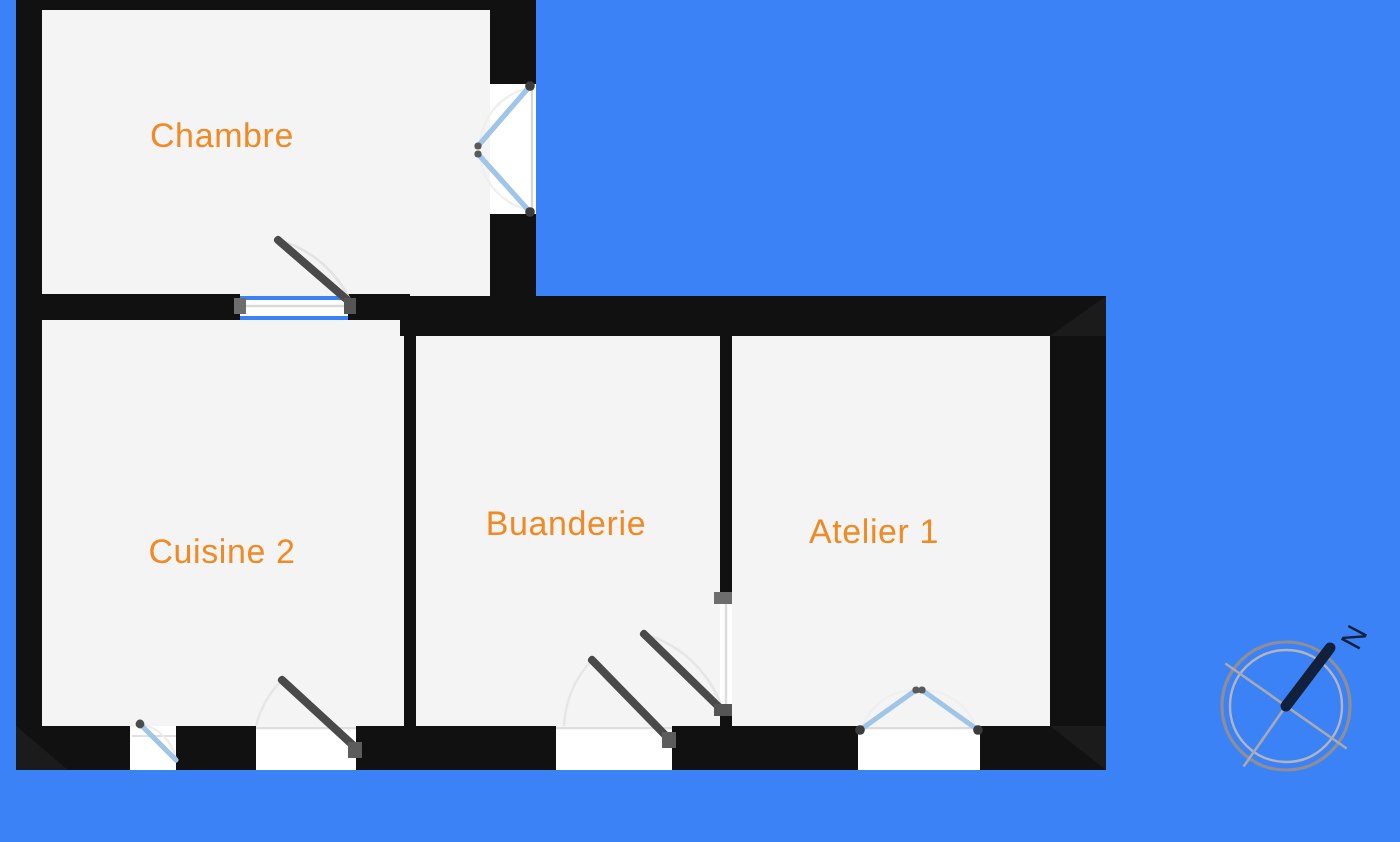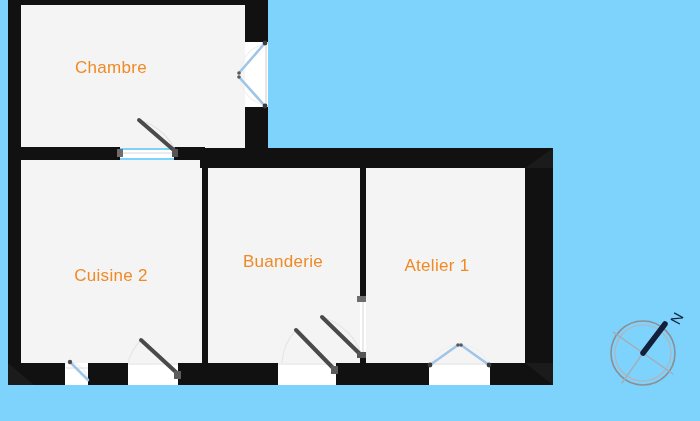--- a/index.html
+++ b/index.html
@@ -10,21 +10,21 @@
   body {
     width: 700px;
     height: 421px;
     overflow: hidden;
     font-family: "Liberation Sans", sans-serif;
   }
   #plan-root {
     position: relative;
     width: 700px;
     height: 421px;
-    background: #7dd3fc;
+    background: #3b82f6;
   }
   #floorplan-svg {
     position: absolute;
     left: 0;
     top: 0;
   }
   .room-label {
     font-family: "Liberation Sans", sans-serif;
     font-size: 17px;
     fill: #ef8a25;

